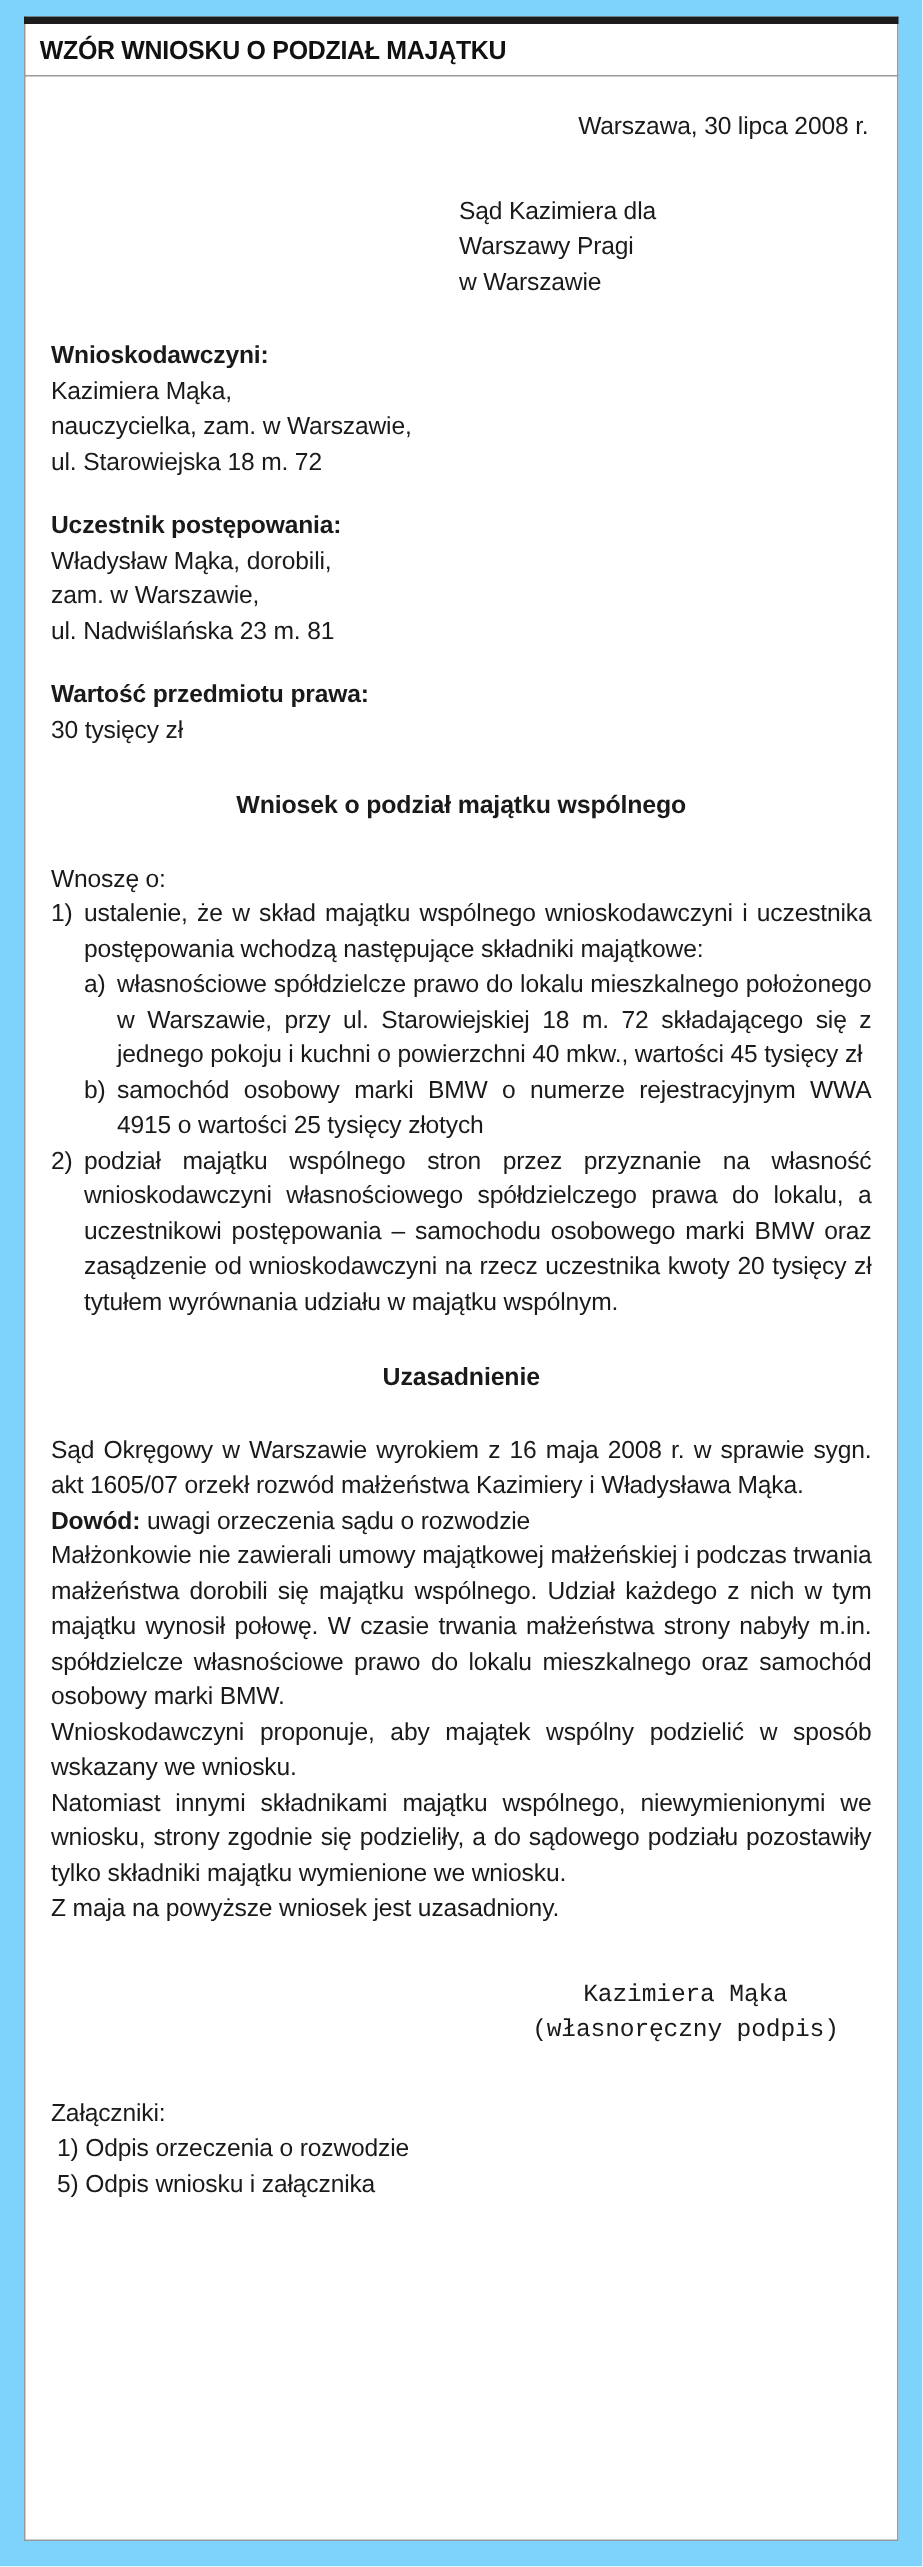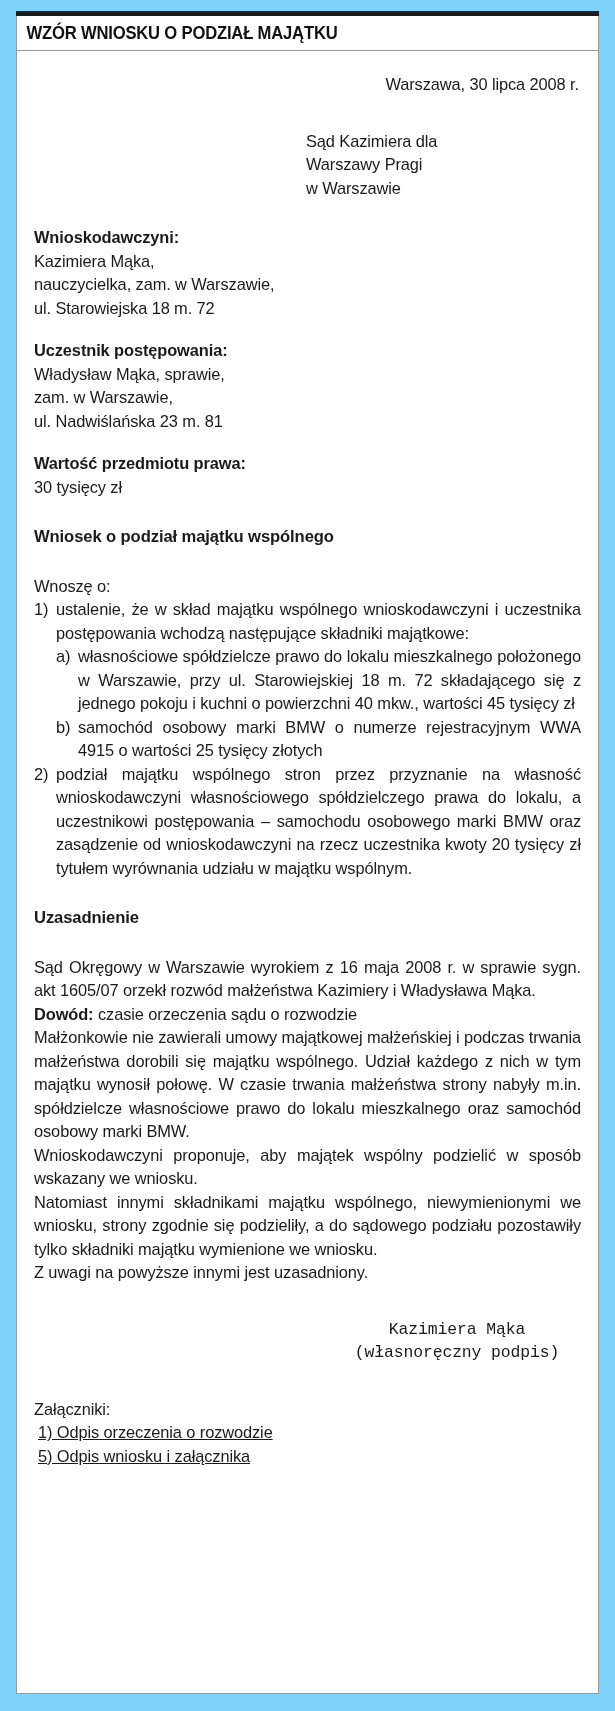--- a/index.html
+++ b/index.html
@@ -73,21 +73,21 @@
     margin-top: 11px;
   }
   .txt {
     font-size: 16.4px;
     line-height: 23.5px;
     letter-spacing: -0.1px;
     transform-origin: left top;
   }
   .bold { font-weight: bold; }
   .right { text-align: right; }
-  .center { text-align: left; }
+  .center { text-align: center; }
   .just {
     text-align: justify;
     text-justify: inter-word;
     -webkit-hyphens: manual;
     hyphens: manual;
   }
   .gap-md { height: 19px; }
   .gap-lg { height: 26px; }
   .gap-xl { height: 33px; }
 
@@ -129,21 +129,21 @@
     font-size: 16.6px;
   }
   .sig-block {
     text-align: center;
     width: 250px;
     margin-left: 298px;
     font-family: Liberation Mono, monospace;
   }
   .sig-block div { white-space: nowrap; }
   .attach div { white-space: nowrap; }
-  .attach .item { padding-left: 4px; text-decoration: underline; }
+  .attach .item { padding-left: 4px; }
 </style>
 </head>
 <body>
 
 <div id="page">
 
   <div class="doc-frame"></div>
   <div class="top-rule"></div>
 
   <div class="title-bar">
@@ -168,21 +168,21 @@
       <div class="bold">Wnioskodawczyni:</div>
       <div>Kazimiera Mąka,</div>
       <div>nauczycielka, zam. w Warszawie,</div>
       <div>ul. Starowiejska 18 m. 72</div>
     </div>
 
     <div class="gap-md"></div>
 
     <div class="txt party-block">
       <div class="bold">Uczestnik postępowania:</div>
-      <div>Władysław Mąka, sprawie,</div>
+      <div>Władysław Mąka, dorobili,</div>
       <div>zam. w Warszawie,</div>
       <div>ul. Nadwiślańska 23 m. 81</div>
     </div>
 
     <div class="gap-md"></div>
 
     <div class="txt party-block">
       <div class="bold">Wartość przedmiotu prawa:</div>
       <div>30 tysięcy zł</div>
     </div>
@@ -218,27 +218,27 @@
     <div class="gap-lg"></div>
 
     <div class="txt center section-head">Uzasadnienie</div>
 
     <div class="gap-lg"></div>
 
     <div class="txt just">Sąd Okręgowy w Warszawie wyrokiem z 16 maja 2008 r. w sprawie sygn. akt 1605/07 orzekł rozwód małżeństwa Kazimiery i Władysława Mąka.</div>
 
     <div class="txt">
       <span class="bold">Dowód:</span>
-      <span>czasie orzeczenia sądu o rozwodzie</span>
+      <span>uwagi orzeczenia sądu o rozwodzie</span>
     </div>
 
     <div class="txt just">Małżonkowie nie zawierali umowy majątkowej małżeńskiej i podczas trwania małżeństwa dorobili się majątku wspólnego. Udział każdego z nich w tym majątku wynosił połowę. W czasie trwania małżeństwa strony nabyły m.in. spółdzielcze własnościowe prawo do lokalu mieszkalnego oraz samochód osobowy marki BMW.</div>
     <div class="txt just">Wnioskodawczyni proponuje, aby majątek wspólny podzielić w sposób wskazany we wniosku.</div>
     <div class="txt just">Natomiast innymi składnikami majątku wspólnego, niewymienionymi we wniosku, strony zgodnie się podzieliły, a do sądowego podziału pozostawiły tylko składniki majątku wymienione we wniosku.</div>
-    <div class="txt">Z uwagi na powyższe innymi jest uzasadniony.</div>
+    <div class="txt">Z maja na powyższe wniosek jest uzasadniony.</div>
 
     <div class="gap-xl"></div>
 
     <div class="txt sig-block">
       <div>Kazimiera Mąka</div>
       <div>(własnoręczny podpis)</div>
     </div>
 
     <div class="gap-xl"></div>
 

